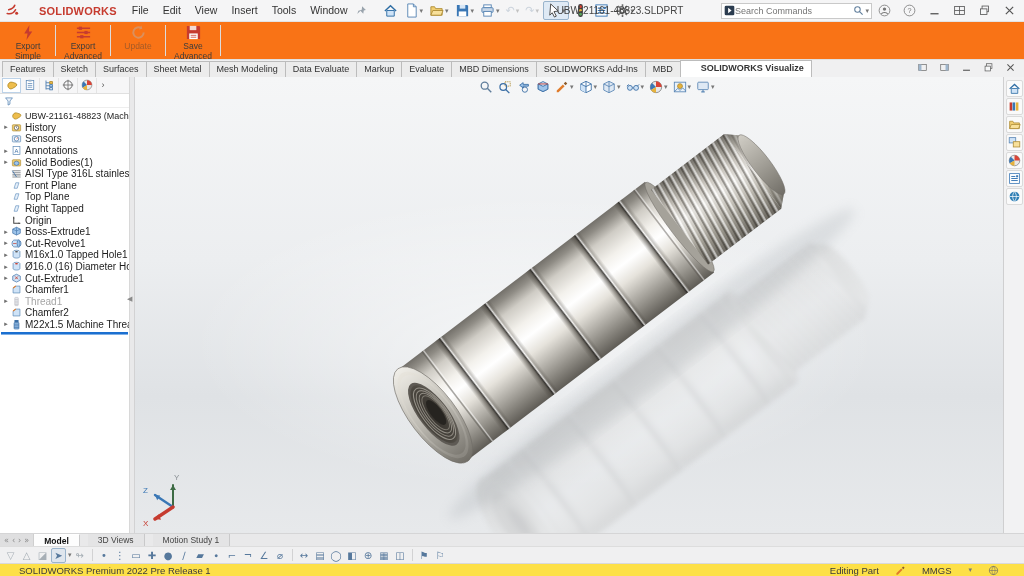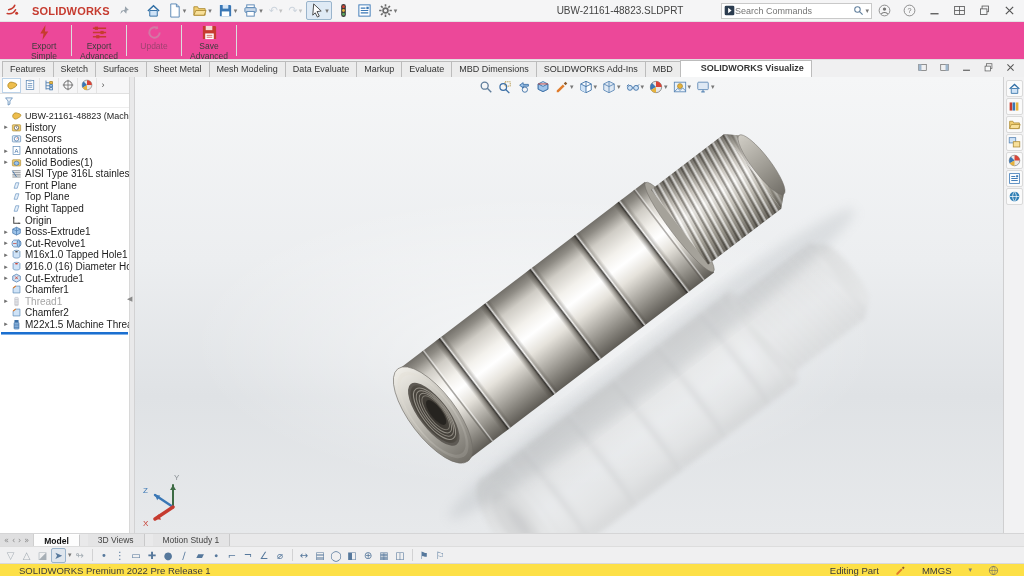--- a/index.html
+++ b/index.html
@@ -2,41 +2,41 @@
 <html><head>
 <meta charset="utf-8">
 <style>
   * { margin:0; padding:0; box-sizing:border-box; }
   html,body { width:1024px; height:576px; overflow:hidden; }
   body { font-family:"Liberation Sans","DejaVu Sans",sans-serif; font-size:11px; color:#333; background:#f0f0f1; }
   .app { width:1024px; height:576px; display:flex; flex-direction:column; }
 
   
   .titlebar { height:22px; background:#f5f5f6; border-bottom:1px solid #e3e3e4; display:flex; align-items:center; position:relative; flex:0 0 22px; }
-  .brand { display:flex; align-items:center; gap:12px; padding:0 8px 0 5px; }
+  .brand { display:flex; align-items:center; gap:19px; padding:0 8px 0 5px; }
   .brand .ic svg { width:15px; height:15px; }
   .brand-text { color:#c63b2f; font-weight:bold; font-size:11px; letter-spacing:.2px; }
   #menus { display:flex; }
   .menu { padding:0 7px; line-height:21px; font-size:10.5px; color:#333; cursor:default; }
   #qat { display:flex; align-items:center; margin-left:14px; gap:2px; }
   .qbtn { display:inline-flex; align-items:center; padding:1px 2px; border-radius:2px; }
   .qbtn .ic svg { width:15px; height:15px; }
   .qbtn.pressed { border:1px solid #9ab4cc; background:#dfeaf5; }
   .qbtn.dis { opacity:.4; }
   .caret { font-size:7px; color:#777; margin-left:1px; font-family:"DejaVu Sans",sans-serif; }
   .doc-title { position:absolute; left:505px; width:230px; text-align:center; font-size:10px; color:#444; line-height:22px; }
   .search-box { position:absolute; right:152px; width:151px; height:16px; border:1px solid #c9c9c9; background:#fff; display:flex; align-items:center; padding:0 2px; }
   .search-box input { border:none; outline:none; flex:1; font-size:9px; width:70px; color:#333; font-family:"Liberation Sans",sans-serif; }
   .search-box .ic svg { width:11px; height:11px; }
   #winicons { position:absolute; right:2px; display:flex; align-items:center; gap:8px; padding-right:4px; }
   #winicons .qbtn .ic svg { width:13px; height:13px; }
   .pin-slot svg { width:12px; height:12px; }
 
   
-  .cmdbar { height:38px; flex:0 0 38px; background:#ec4899; border-bottom:1px solid #e0e0e0; display:flex; align-items:stretch; padding-left:18px; }
+  .cmdbar { height:38px; flex:0 0 38px; background:#f97316; border-bottom:1px solid #e0e0e0; display:flex; align-items:stretch; padding-left:2px; }
   .cmdbtn { width:52px; display:flex; flex-direction:column; align-items:center; justify-content:flex-start; padding-top:2px; cursor:default; }
   .cmdbtn .ic svg { width:17px; height:17px; }
   .cmdlabel { font-size:8.5px; line-height:1.12; text-align:center; color:#3c3c3c; margin-top:1px; white-space:pre-line; }
   .cmdbtn.dis { opacity:.45; }
   .vsep { width:1px; background:#dcdcdd; margin:3px 1px; }
 
   
   .ribbon-tabs { height:17px; flex:0 0 17px; background:#f0f0f1; display:flex; align-items:center; position:relative; }
   #rtabs { display:flex; padding-left:2px; height:17px; align-items:flex-end; }
   .rtab { font-size:9px; color:#333; background:#ececec; border:1px solid #bcbcbc; border-bottom:none; padding:1px 7px 2px; margin-right:-1px; line-height:12px; }
@@ -111,20 +111,28 @@
   <header class="titlebar">
     <div class="brand">
       <span class="ic">
           <svg viewBox="0 0 20 20">
             <path d="M3 14c5 1 9-1 11-5M5 9C9 8 12 6 13 3" fill="none" stroke="#c63b2f" stroke-width="2.2" stroke-linecap="round"></path>
             <circle cx="15.5" cy="13.5" r="2" fill="#c63b2f"></circle>
           </svg>
         </span>
       <span class="brand-text">SOLIDWORKS</span>
     </div>
+    <nav id="menus">
+        <span class="menu">File</span>
+        <span class="menu">Edit</span>
+        <span class="menu">View</span>
+        <span class="menu">Insert</span>
+        <span class="menu">Tools</span>
+        <span class="menu">Window</span>
+      </nav>
     <span class="ic pin-slot">
         <svg viewBox="0 0 16 16">
           <path d="M9.5 1.5l5 5-2.8.7-.7 4.3-3.7-3.7L3 12l1.5-4.3L9 6.3z" fill="#9aa4ad"></path>
         </svg>
       </span>
     <div id="qat">
         <span class="qbtn">
           <span class="ic">
             <svg viewBox="0 0 16 16">
               <path d="M2 8.5 8 3l6 5.5" fill="none" stroke="#2e6da4" stroke-width="1.5"></path>

